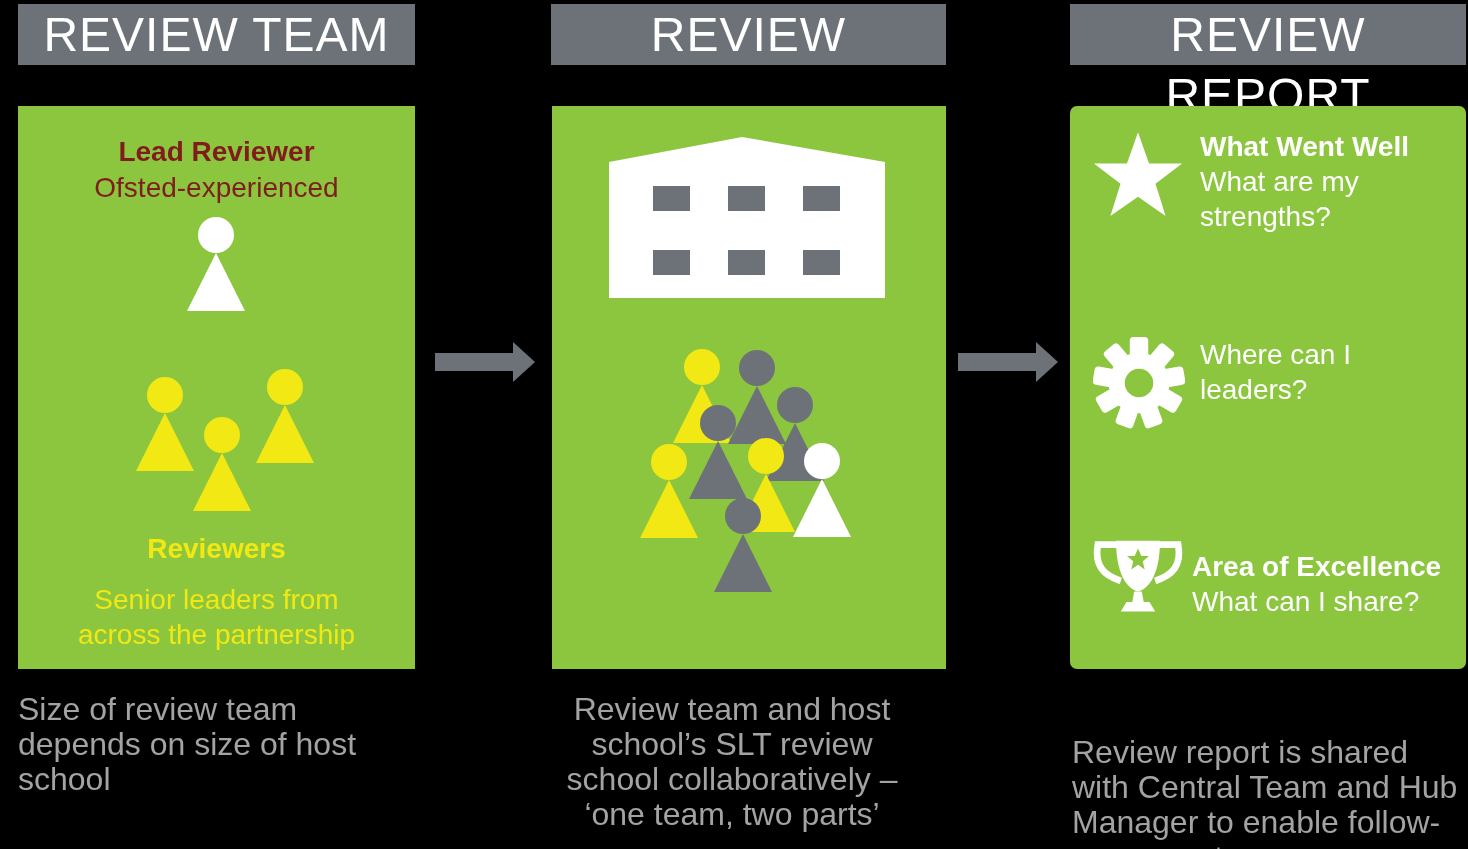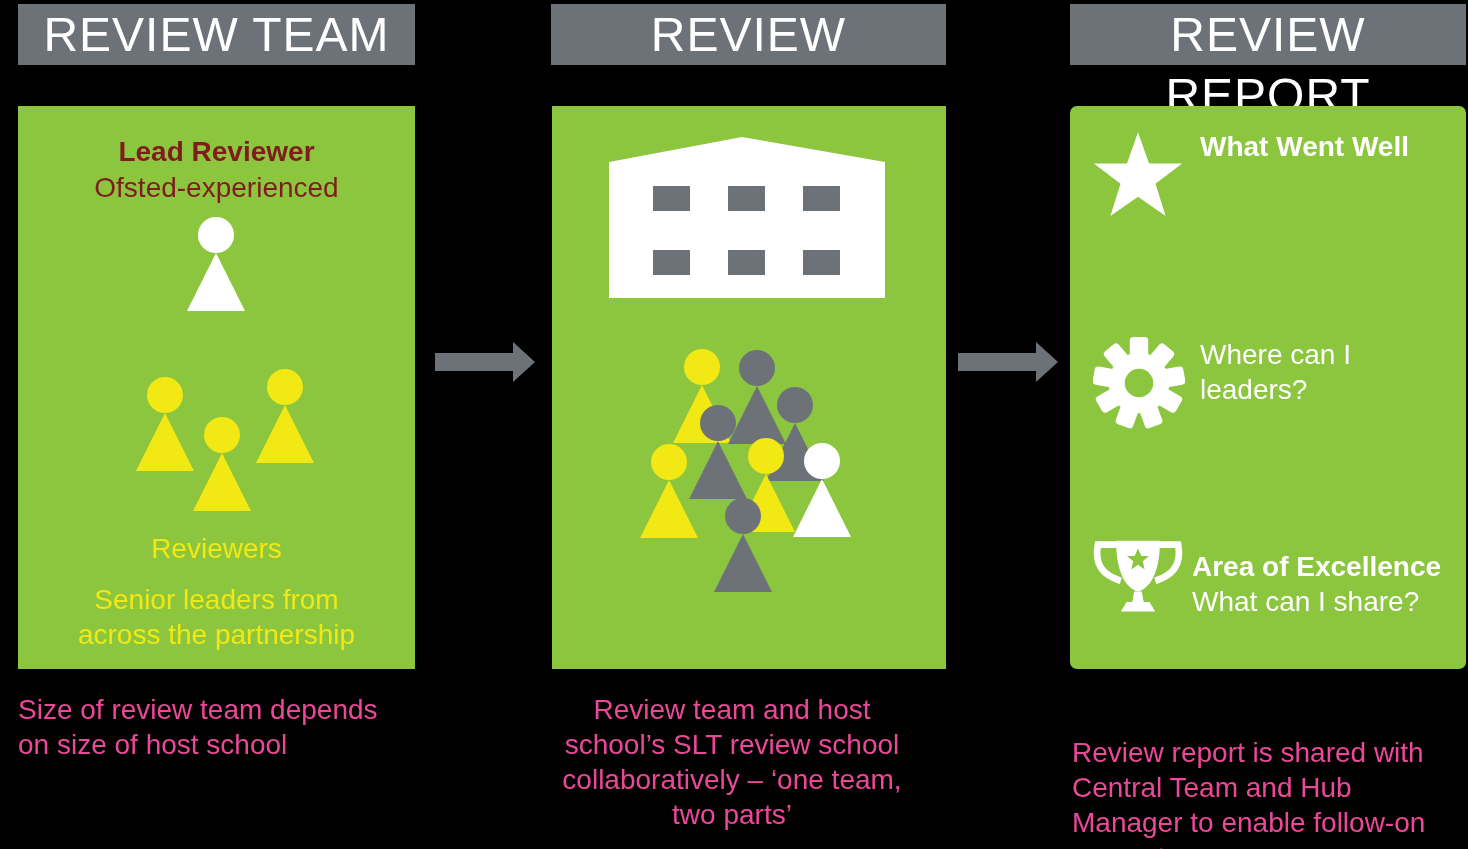--- a/index.html
+++ b/index.html
@@ -20,30 +20,30 @@
   #panel-3 { left:1070px; width:396px;border-radius:7px; }
 
   .person { position:absolute; }
 
   .lead-block { position:absolute; top:20px; left:0; width:100%;
                 text-align:center; color:#7f1d1d; font-size:28px; line-height:36px;margin-top:8px; }
   .lead-block .t { font-weight:bold; }
 
   .reviewers-block { position:absolute; top:425px; left:0; width:100%;
                      text-align:center; color:#F2E813; font-size:28px; line-height:35px; }
-  .reviewers-block .t { font-weight:normal; }
+  .reviewers-block .t { font-weight:bold; }
   .reviewers-block .s { width:312px; margin:16px auto; }
 
   .building { position:absolute; left:57px; top:31px; }
 
   .arrow { position:absolute; top:342px; width:100px; height:40px; }
   #arrow-1 { left:435px; }
   #arrow-2 { left:958px; }
 
-  .caption { position:absolute; top:692px; color:#ec4899; font-size:28px; line-height:35px; }
+  .caption { position:absolute; top:692px; color:#a3a3a3; font-size:32px; line-height:35px; }
   #caption-1 { left:18px;   width:385px; }
   #caption-2 { left:552px;  width:360px;text-align:center; }
   #caption-3 { left:1072px; width:396px;margin-top:43px; }
   .report-icon { position:absolute; }
   #star-icon   { left:22px; top:26px; }
   #gear-icon   { left:23px; top:231px; }
   #trophy-icon { left:20px; top:431px; }
   .report-text { position:absolute; left:130px; color:#fff; font-size:28px; line-height:35px; }
   #report-text-1 { top:23px;  width:210px; }
   #report-text-2 { top:231px; width:210px; }
@@ -136,20 +136,21 @@
       </div>
   </div>
 
   <div id="panel-3" class="panel">
 
     <svg id="star-icon" class="report-icon" width="92" height="88" viewBox="0 0 100 95">
       <polygon points="50,0 62,34 98,34 69,56 80,91 50,70 20,91 31,56 2,34 38,34" fill="#FFFFFF"></polygon>
     </svg>
     <div id="report-text-1" class="report-text">
       <div class="t">What Went Well</div>
+      <div class="b">What are my strengths?</div>
     </div>
 
     <svg id="gear-icon" class="report-icon" width="92" height="92" viewBox="0 0 100 100">
       <g fill="#FFFFFF">
         <rect x="40" y="0" width="20" height="22" rx="4"></rect>
         <rect x="40" y="0" width="20" height="22" rx="4" transform="rotate(40 50 50)"></rect>
         <rect x="40" y="0" width="20" height="22" rx="4" transform="rotate(80 50 50)"></rect>
         <rect x="40" y="0" width="20" height="22" rx="4" transform="rotate(120 50 50)"></rect>
         <rect x="40" y="0" width="20" height="22" rx="4" transform="rotate(160 50 50)"></rect>
         <rect x="40" y="0" width="20" height="22" rx="4" transform="rotate(200 50 50)"></rect>

